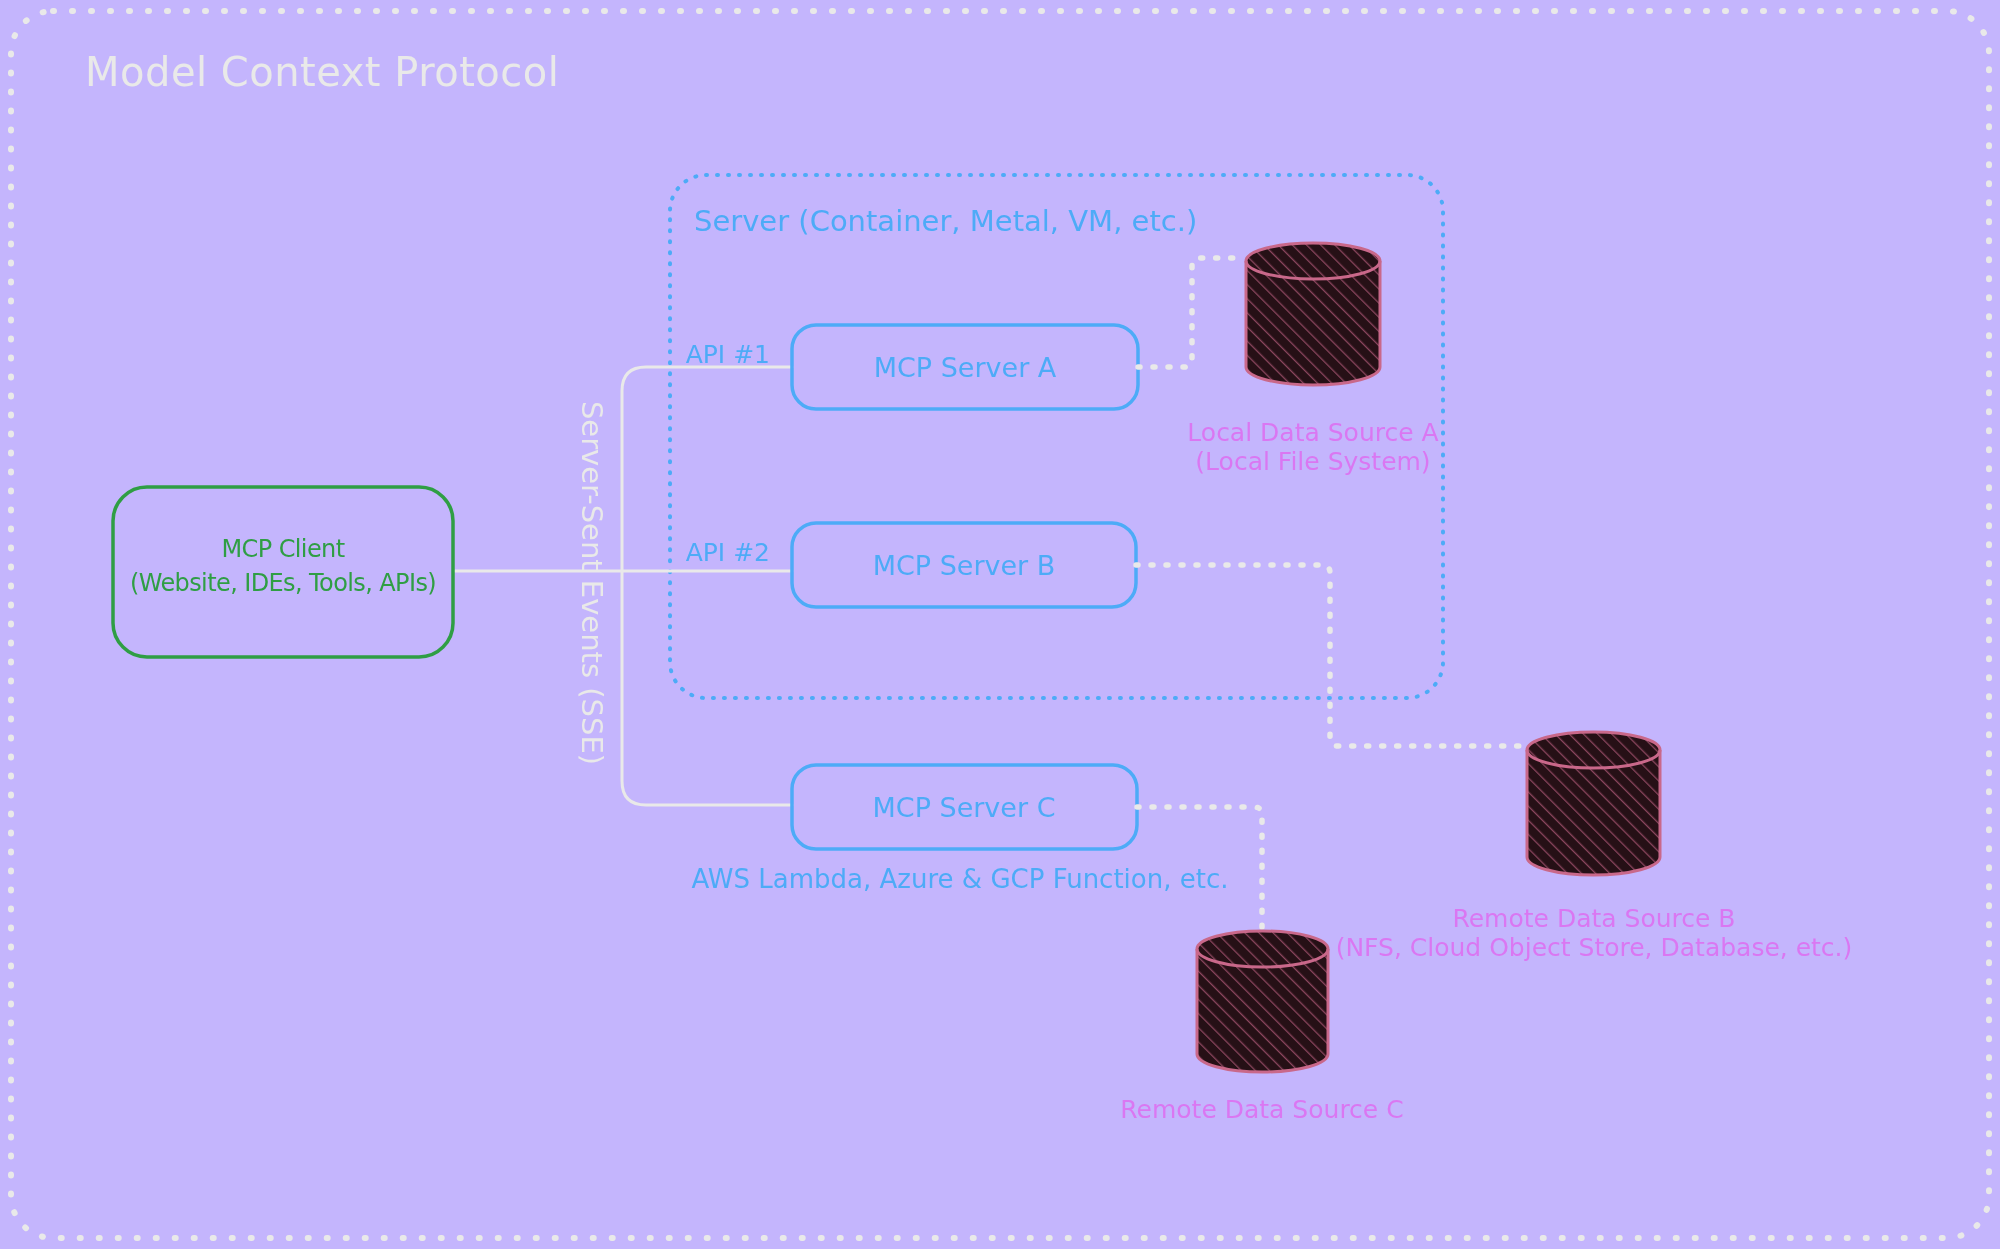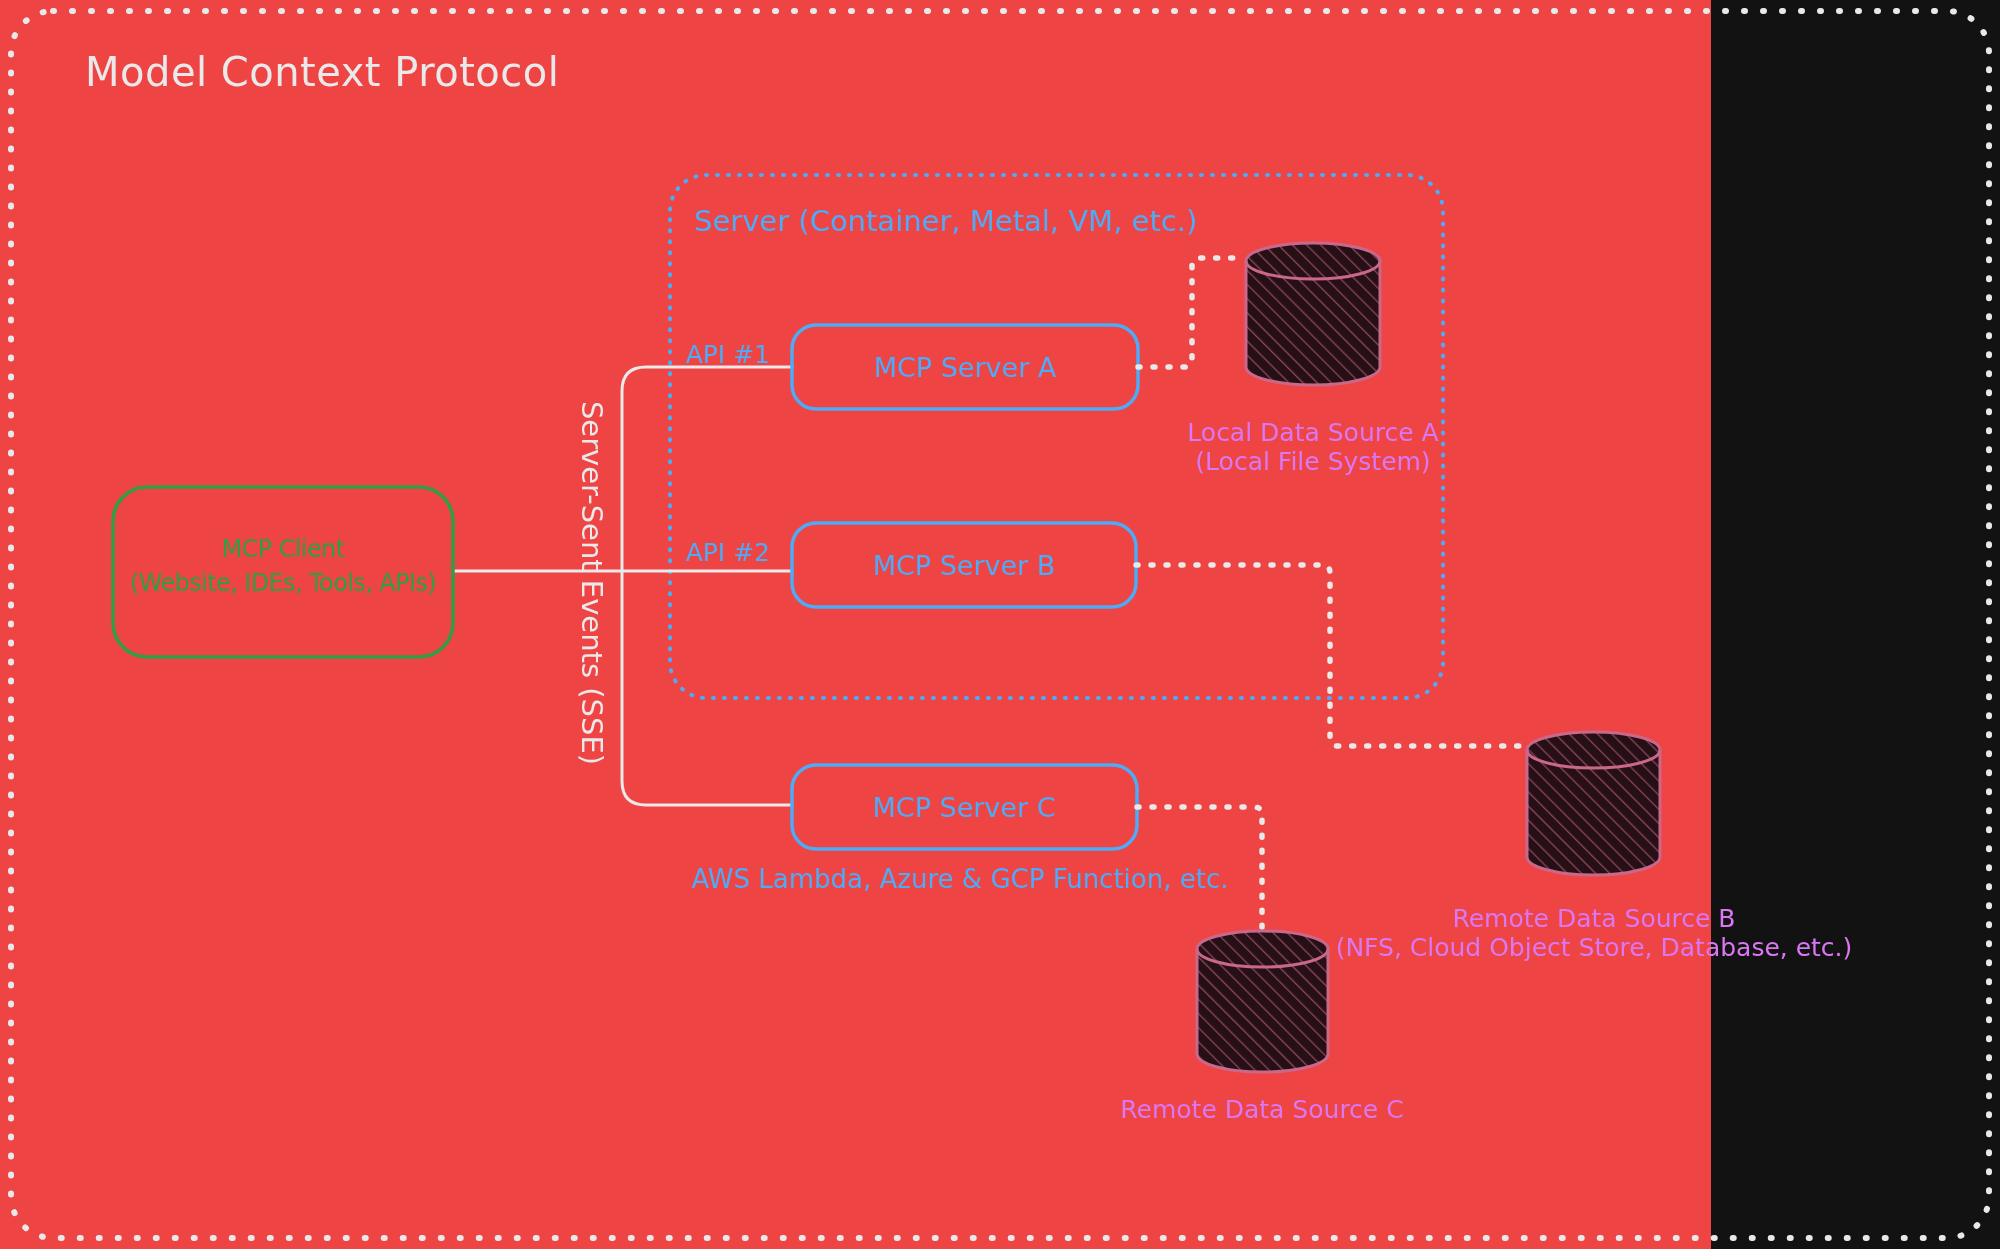--- a/index.html
+++ b/index.html
@@ -5,23 +5,23 @@
   html, body {
     margin: 0;
     padding: 0;
     width: 2000px;
     height: 1249px;
     background: #121212;
     overflow: hidden;
   }
   .canvas-wrap {
     position: relative;
-    width: 1711px;
+    width: 2000px;
     height: 1249px;
-    background: #ef4444;
+    background: #c4b5fd;
   }
   svg {
     display: block;
   }
   text {
     font-family: "DejaVu Sans", "Liberation Sans", sans-serif;
   }
   .t-light  { fill: #e9e9e9; }
   .t-blue   { fill: #4dabf7; }
   .t-green  { fill: #2f9e44; }

